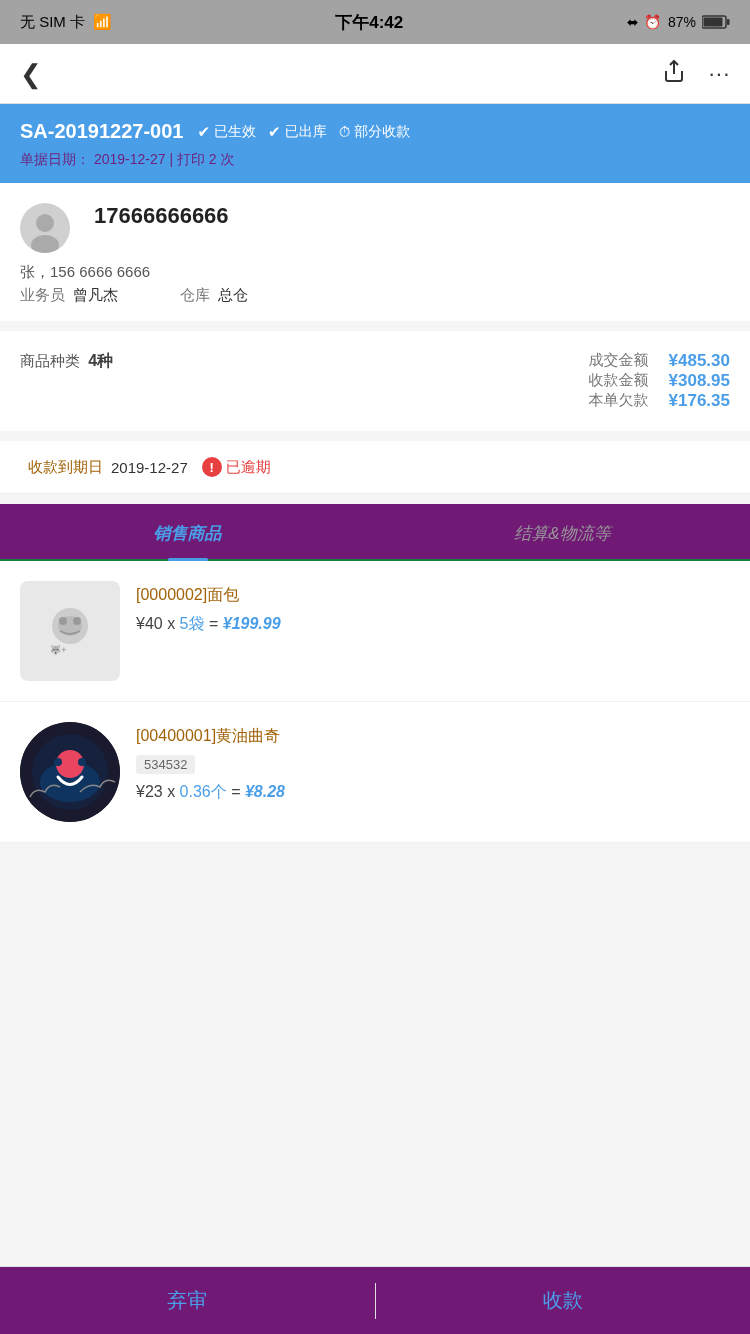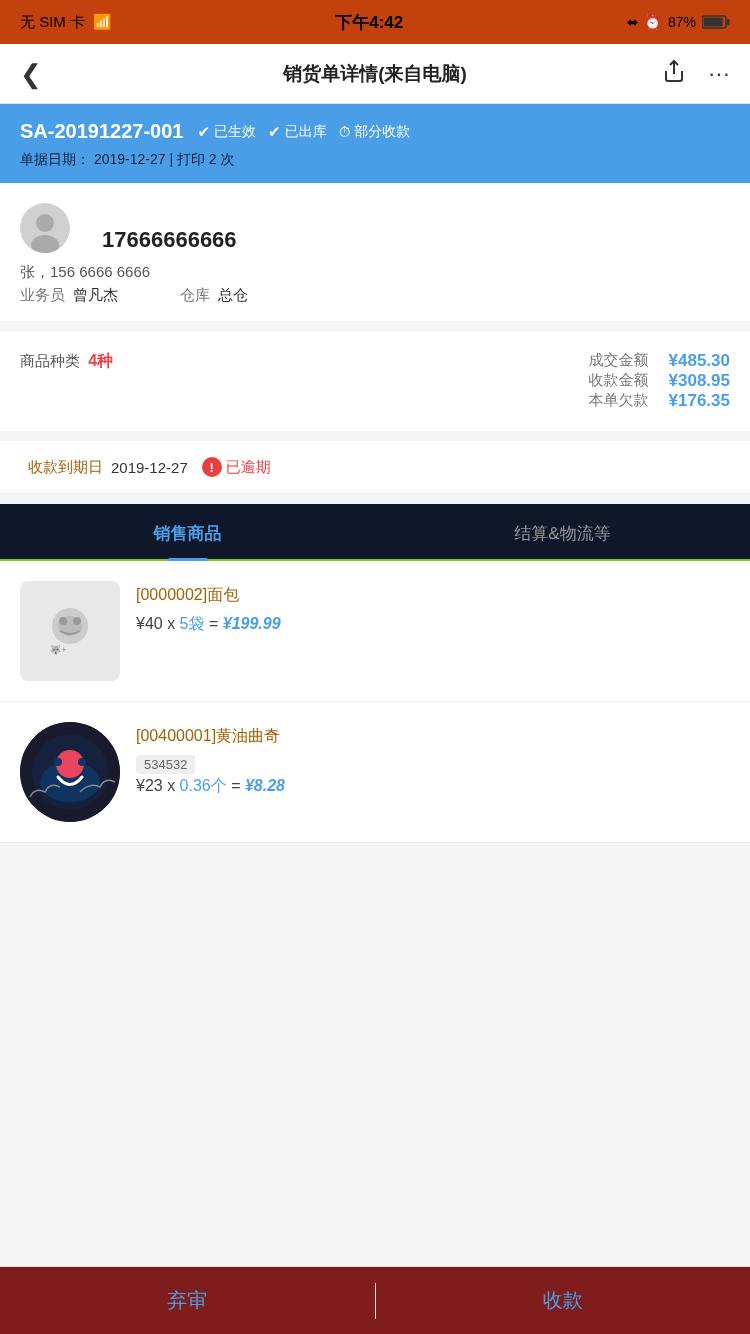--- a/index.html
+++ b/index.html
@@ -8,21 +8,21 @@
       font-family: -apple-system, "PingFang SC", "Helvetica Neue", Arial, sans-serif;
       background: #f5f5f5;
       width: 750px;
       min-height: 1334px;
       overflow-x: hidden;
     }
 
     
     .status-bar {
       height: 44px;
-      background: #c2410c;
+      background: #a3a3a3;
       display: flex;
       align-items: center;
       justify-content: space-between;
       padding: 0 20px;
       font-size: 15px;
       font-weight: 500;
     }
     .status-bar-left { display: flex; align-items: center; gap: 8px; }
     .status-bar-center { font-size: 17px; font-weight: 600; }
     .status-bar-right { display: flex; align-items: center; gap: 6px; font-size: 14px; }
@@ -90,34 +90,34 @@
       align-items: center;
       gap: 4px;
       color: #fff;
       font-size: 14px;
     }
     .badge-icon {
       font-size: 15px;
     }
     .order-date {
       font-size: 14px;
-      color: #0f172a;
+      color: #701a75;
       opacity: 0.95;
     }
 
     
     .customer-section {
       background: #fff;
       padding: 20px 20px 16px;
       margin-top: 0;
     }
     .customer-top {
       display: flex;
-      align-items: flex-end;
-      gap: 32px;
+      align-items: flex-start;
+      gap: 24px;
       margin-bottom: 10px;
     }
     .avatar {
       width: 50px;
       height: 50px;
       border-radius: 25px;
       background: #e8e8e8;
       display: flex;
       align-items: center;
       justify-content: center;
@@ -159,21 +159,21 @@
     }
     .summary-left { }
     .summary-row {
       font-size: 15px;
       color: #555;
       margin-bottom: 4px;
     }
     .summary-kinds-count {
       font-size: 16px;
       font-weight: 600;
-      color: #ef4444;
+      color: #404040;
       margin-left: 4px;
     }
     .summary-right {
       display: flex;
       flex-direction: column;
       align-items: flex-end;
     }
     .amount-row {
       display: flex;
       justify-content: space-between;
@@ -212,24 +212,25 @@
       align-items: center;
       justify-content: center;
       color: #fff;
       font-size: 13px;
       font-weight: 700;
     }
     .overdue-text { color: #e84040; font-size: 15px; }
 
     
     .tabs-section {
-      background: #0f172a;
+      background: #701a75;
       margin-top: 10px;
       display: flex;
-      border-bottom: 2px solid #84cc16;
+      border-bottom: 2px solid #15803d;
+      font-style: italic;
     }
     .tab {
       flex: 1;
       text-align: center;
       padding: 18px 0 14px;
       font-size: 17px;
       cursor: pointer;
       position: relative;
       color: #999;
     }
@@ -282,37 +283,37 @@
       margin-bottom: 8px;
       font-weight: 500;
     }
     .product-badge {
       display: inline-block;
       background: #eee;
       color: #666;
       font-size: 13px;
       padding: 2px 8px;
       border-radius: 3px;
-      margin-bottom: 2px;
+      margin-bottom: 8px;
     }
     .product-price-row {
       font-size: 16px;
       color: #444;
     }
     .price-qty-highlight { color: #4a9ee8; }
     .price-total-highlight { color: #4a9ee8; font-weight: 600; font-style: italic; }
 
     
     .bottom-actions {
       position: fixed;
       bottom: 0;
       left: 0;
       width: 750px;
       height: 68px;
-      background: #7f1d1d;
+      background: #701a75;
       border-top: 1px solid #e0e0e0;
       display: flex;
       align-items: center;
     }
     .bottom-btn {
       flex: 1;
       text-align: center;
       font-size: 20px;
       font-weight: 500;
       cursor: pointer;
@@ -357,21 +358,20 @@
       <svg width="28" height="14" viewBox="0 0 28 14">
         <rect x="0" y="1" width="24" height="12" rx="2" ry="2" fill="none" stroke="#333" stroke-width="1.5"></rect>
         <rect x="25" y="4" width="2.5" height="6" rx="1" fill="#333"></rect>
         <rect x="1.5" y="2.5" width="19" height="9" rx="1" fill="#333"></rect>
       </svg>
     </div>
   </div>
 
   <div class="nav-bar">
     <span class="nav-back">❮</span>
-    <span class="nav-title">销货单详情(来自电脑)</span>
     <div class="nav-actions">
       <span class="nav-action-icon">
         <svg width="24" height="24" viewBox="0 0 24 24" fill="none" stroke="#333" stroke-width="2">
           <path d="M4 12v8a2 2 0 002 2h12a2 2 0 002-2v-8"></path>
           <polyline points="16 6 12 2 8 6"></polyline>
           <line x1="12" y1="2" x2="12" y2="15"></line>
         </svg>
       </span>
       <span class="nav-action-icon">···</span>
     </div>

